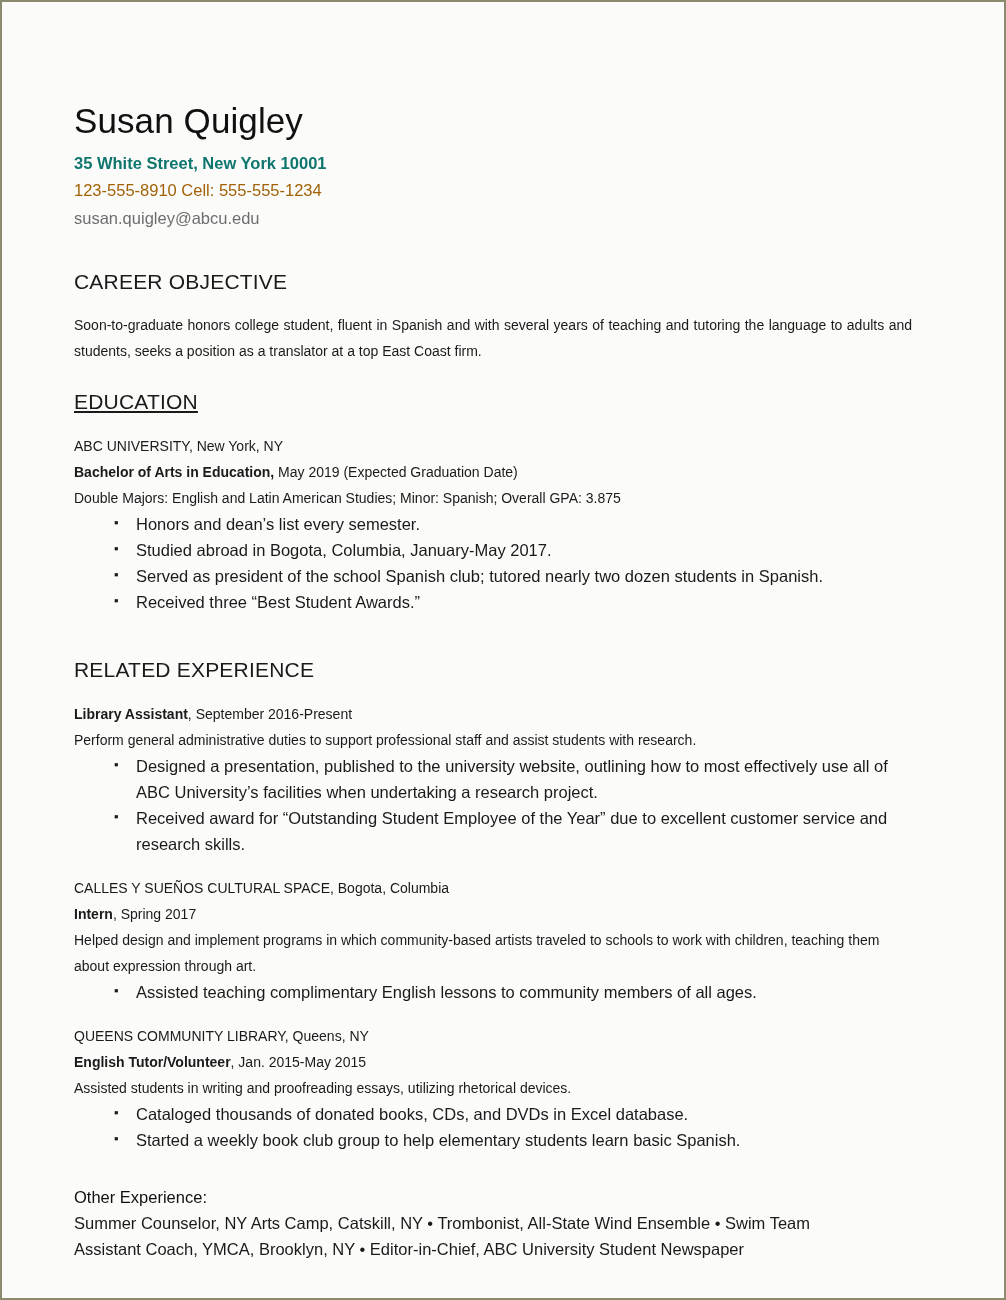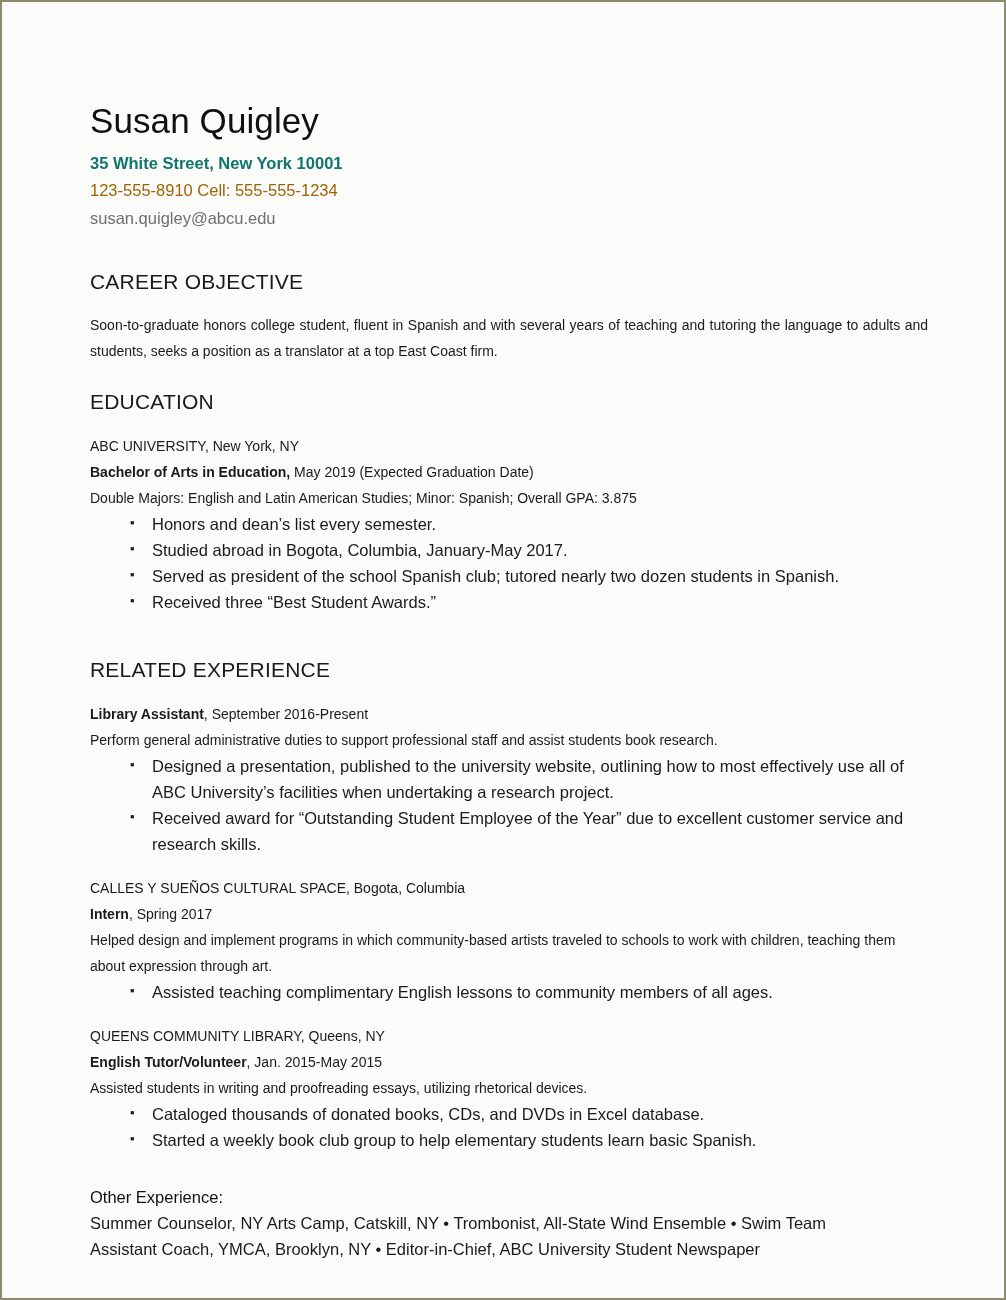--- a/index.html
+++ b/index.html
@@ -17,21 +17,21 @@
   .page {
     position: relative;
     width: 1006px;
     height: 1300px;
     background: #fbfbfa;
     border: 2px solid #8d8b6e;
     padding: 0;
   }
   .sheet {
     position: absolute;
-    left: 88px;
+    left: 72px;
     top: 0;
     width: 838px;
   }
 
   
   .name {
     font-size: 35px;
     font-weight: 400;
     color: #101010;
     letter-spacing: 0.1px;
@@ -55,21 +55,21 @@
   
   .section-heading {
     font-size: 21px;
     font-weight: 400;
     color: #1a1a1a;
     letter-spacing: 0.2px;
     line-height: 1.2;
     margin: 0;
   }
   .sh-objective  { padding-top: 37px; }
-  .sh-education  { padding-top: 25px; }
+  .sh-education  { padding-top: 25px; text-decoration: underline; }
   .sh-related    { padding-top: 42px; }
 
   
   .body-text {
     font-size: 14px;
     line-height: 26px;
     color: #1a1a1a;
     margin: 0;
   }
   .objective-para {
@@ -153,21 +153,21 @@
           <li>Received three “Best Student Awards.”</li>
         </ul>
       </div>
     </div>
 
     <div>
       <h2 class="section-heading sh-related">RELATED EXPERIENCE</h2>
 
       <div class="entry">
         <div class="body-text entry-role"><b>Library Assistant</b><span>, September 2016-Present</span></div>
-        <div class="body-text entry-desc">Perform general administrative duties to support professional staff and assist students book research.</div>
+        <div class="body-text entry-desc">Perform general administrative duties to support professional staff and assist students with research.</div>
         <ul class="bullets">
           <li>Designed a presentation, published to the university website, outlining how to most effectively use all of ABC University’s facilities when undertaking a research project.</li>
           <li>Received award for “Outstanding Student Employee of the Year” due to excellent customer service and research skills.</li>
         </ul>
       </div>
 
       <div class="entry">
         <div class="body-text entry-org">CALLES Y SUEÑOS CULTURAL SPACE, Bogota, Columbia</div>
         <div class="body-text entry-role"><b>Intern</b><span>, Spring 2017</span></div>
         <div class="body-text entry-desc">Helped design and implement programs in which community-based artists traveled to schools to work with children, teaching them about expression through art.</div>

